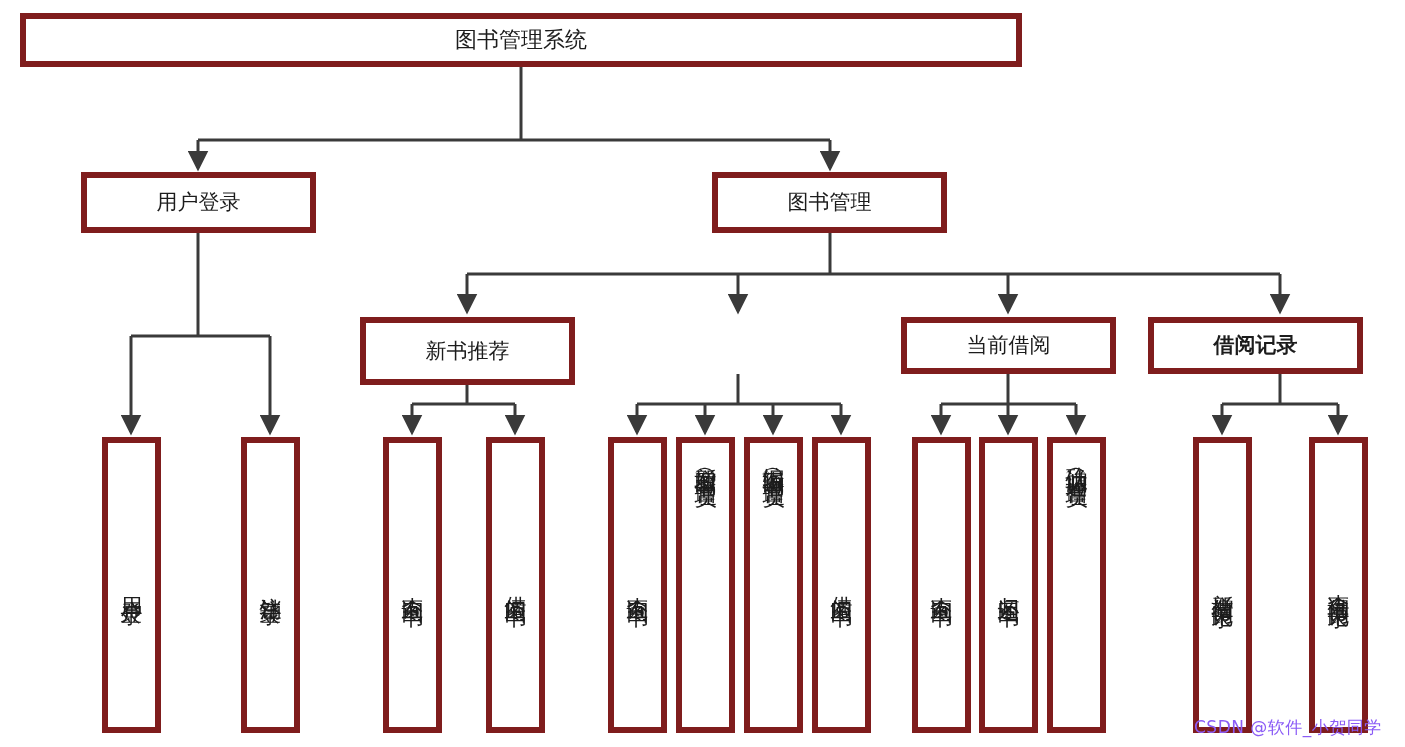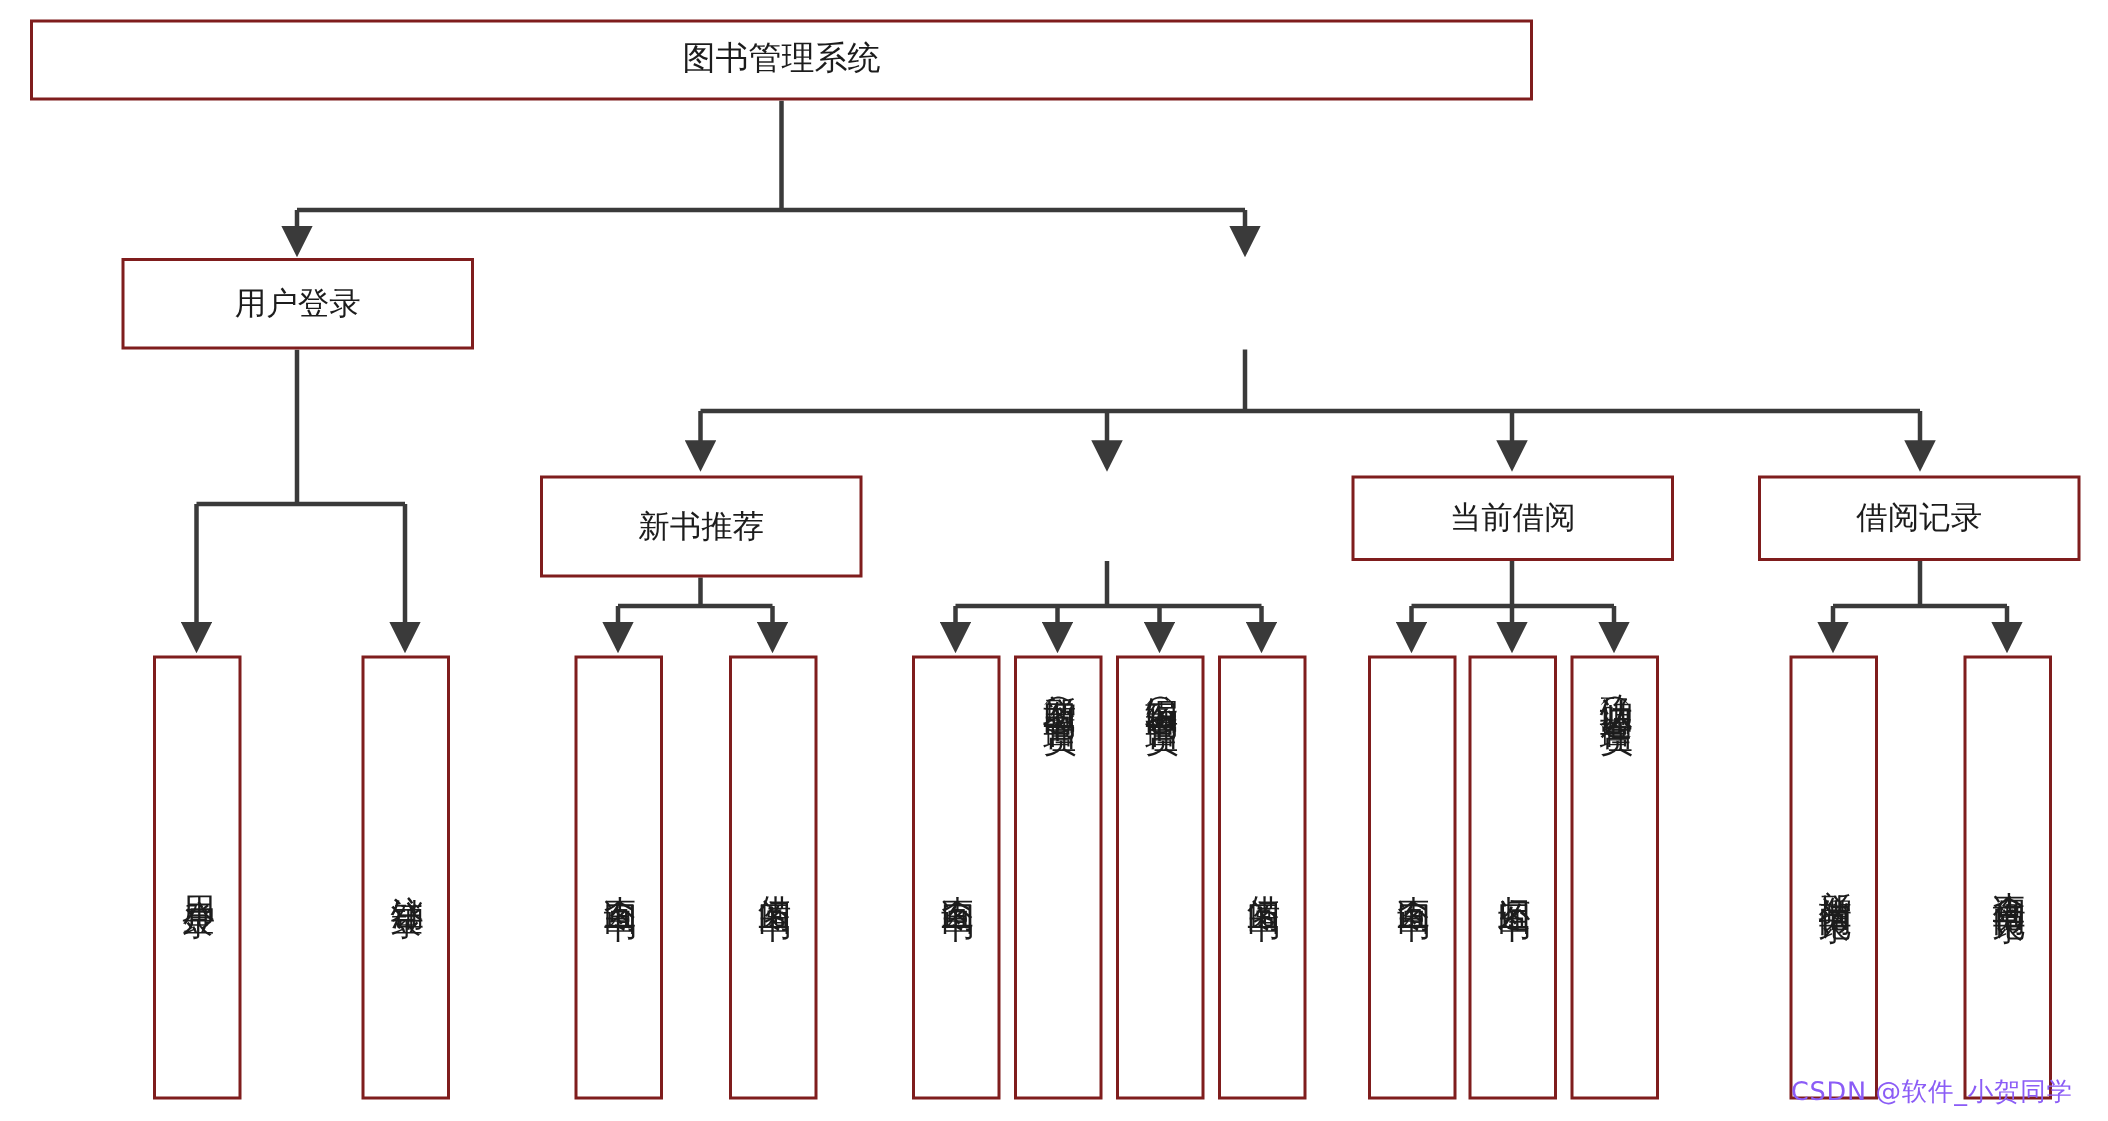--- a/index.html
+++ b/index.html
@@ -22,21 +22,21 @@
     left: 0;
     top: 0;
     width: 1405px;
     height: 747px;
     pointer-events: none;
   }
   .node {
     position: absolute;
     box-sizing: border-box;
     background: #ffffff;
-    border: 2px solid #7f1d1d;
+    border: 6px solid #7f1d1d;
     display: flex;
     align-items: center;
     justify-content: center;
     color: #1c1c1c;
   }
   .node-label {
     display: block;
     text-align: center;
     line-height: 1.18;
     white-space: nowrap;
@@ -128,31 +128,34 @@
   </svg>
 
   <div class="node root horizontal" style="left:20px; top:13px; width:1002px; height:54px;">
     <span class="node-label">图书管理系统</span>
   </div>
 
   <div class="node horizontal" style="left:81px; top:172px; width:235px; height:61px;">
     <span class="node-label">用户登录</span>
   </div>
 
+  <div class="node horizontal" style="left:712px; top:172px; width:235px; height:61px;">
+    <span class="node-label">图书管理</span>
+  </div>
 
   <div class="node horizontal" style="left:360px; top:317px; width:215px; height:68px;">
     <span class="node-label">新书推荐</span>
   </div>
 
 
   <div class="node horizontal" style="left:901px; top:317px; width:215px; height:57px;">
     <span class="node-label">当前借阅</span>
   </div>
 
-  <div class="node horizontal" style="left:1172px; top:317px; width:215px; height:57px;">
+  <div class="node horizontal" style="left:1148px; top:317px; width:215px; height:57px;font-weight:bold;">
     <span class="node-label">借阅记录</span>
   </div>
 
   <div class="node vertical centered" style="left:102px; top:437px; width:59px; height:296px;">
     <span class="node-label">用户登录</span>
   </div>
 
   <div class="node vertical centered" style="left:241px; top:437px; width:59px; height:296px;">
     <span class="node-label">注销登录</span>
   </div>

